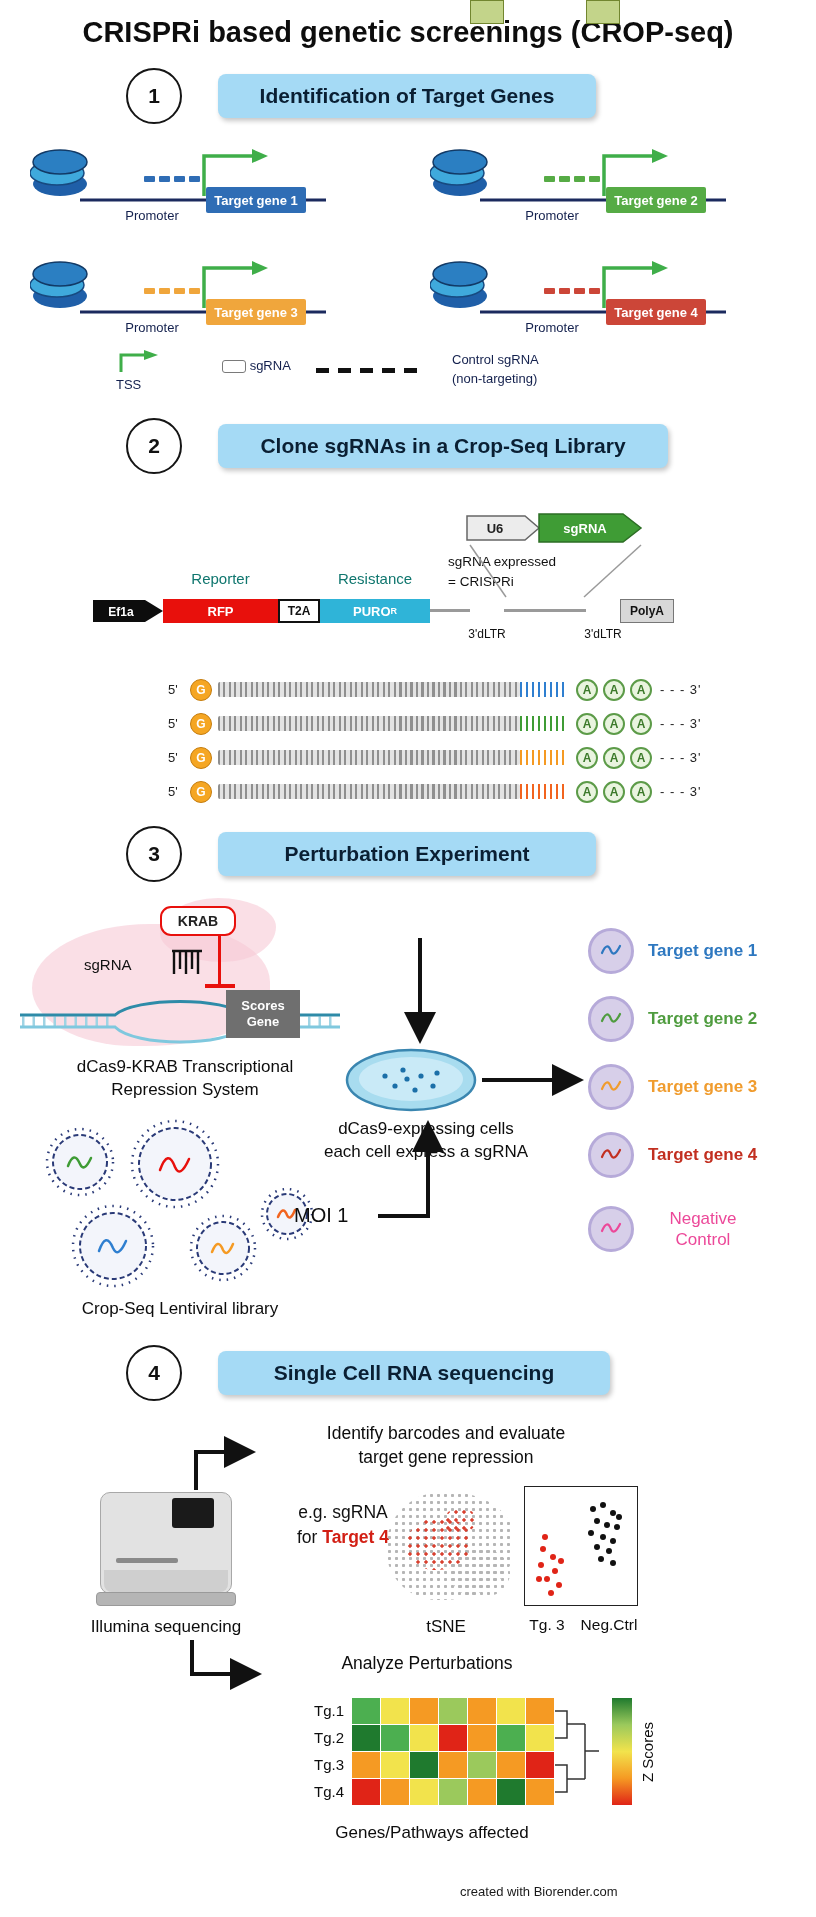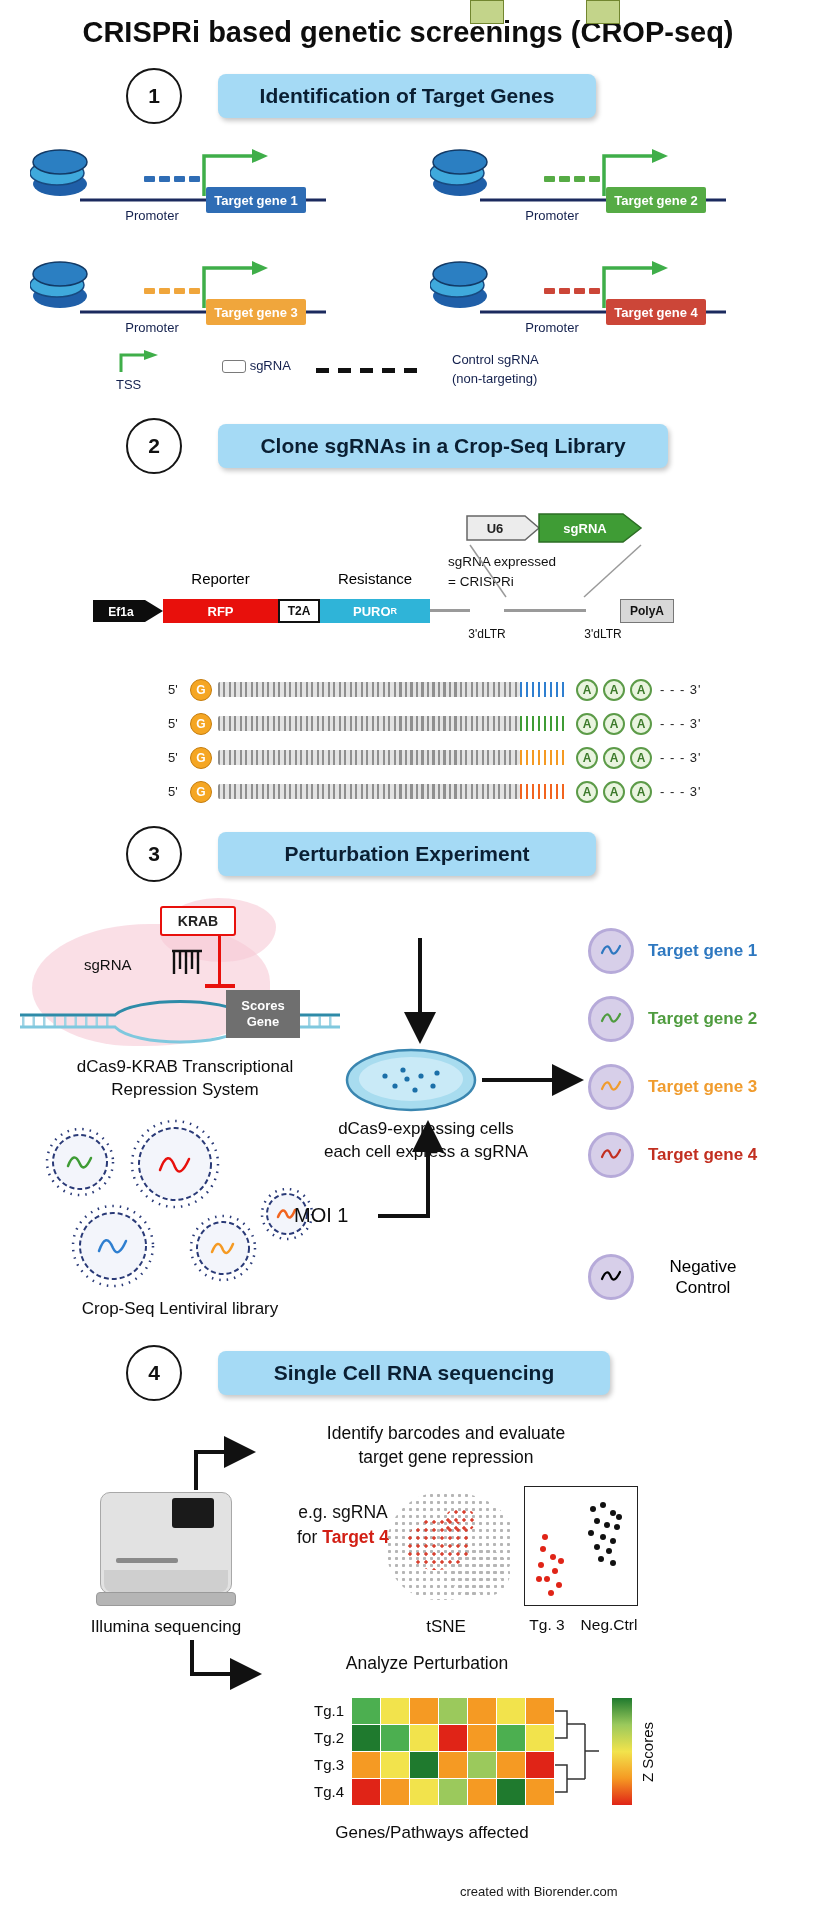--- a/index.html
+++ b/index.html
@@ -19,42 +19,42 @@
   .gene-unit svg{position:absolute;left:0;top:0}
   .dash{position:absolute;top:36px;width:11px;height:6px;border-radius:1px}
   .gene-box{position:absolute;left:176px;top:47px;width:100px;height:26px;color:#fff;font-weight:bold;font-size:13px;display:flex;align-items:center;justify-content:center;border-radius:2px;z-index:2}
   .promoter{position:absolute;left:62px;top:68px;width:120px;text-align:center;font-size:13px;color:#13204d}
   
   .legend{position:absolute;top:348px;left:0;width:816px;height:56px;font-size:13px;color:#13204d}
   .leg-item{position:absolute}
   .leg-box{display:inline-block;width:24px;height:13px;background:#fff;border:1.5px solid #7a7a7a;border-radius:3px;vertical-align:middle}
   .leg-dash{display:inline-block;width:13px;height:5px;background:#111;margin-right:9px;vertical-align:middle}
   
-  .lbl-over{position:absolute;font-size:15px;text-align:center;color:#000000}
+  .lbl-over{position:absolute;font-size:15px;text-align:center;color:#0f766e}
   .cbox{position:absolute;height:24px;display:flex;align-items:center;justify-content:center;font-size:13px;font-weight:bold}
   .conn{position:absolute;height:3px;background:#9a9a9a;top:609px}
   .ltr{background:#c3d48a;border:1.5px solid #72862f}
   .ltr-lbl{position:absolute;width:64px;text-align:center;font-size:12px;color:#111;top:627px}
   .sup{font-size:9px;vertical-align:super}
   .note{position:absolute;font-size:13.5px;text-align:left;color:#111;line-height:1.45}
   
   .transcript{position:absolute;left:168px;width:580px;height:26px}
   .t-five,.t-end{position:absolute;top:4px;font-size:13px;color:#222}
   .t-five{left:0}
   .t-end{left:492px;letter-spacing:1px}
   .t-g{position:absolute;left:22px;top:1px;width:22px;height:22px;border-radius:50%;background:#f5a623;border:1.5px solid #c57d0e;color:#fff;font-weight:bold;font-size:12px;display:flex;align-items:center;justify-content:center}
   .t-bar{position:absolute;left:50px;top:4px;width:302px;height:15px;border-radius:2px;background:repeating-linear-gradient(90deg,#8f8f8f 0 2px,#e3e3e3 2px 5.5px)}
   .t-col{position:absolute;left:352px;top:4px;width:48px;height:15px;background:repeating-linear-gradient(90deg,currentColor 0 2.5px,#fff 2.5px 6px)}
   .t-a{position:absolute;top:1px;width:22px;height:22px;border-radius:50%;background:#e9f4df;border:2px solid #5c9b48;color:#3c7a2b;font-weight:bold;font-size:12px;display:flex;align-items:center;justify-content:center}
   
   .complex{position:absolute;left:20px;top:898px;width:330px;height:215px}
   .blob{position:absolute;background:#f6c9d6;opacity:.6}
   .b1{left:12px;top:26px;width:238px;height:122px;border-radius:52% 48% 55% 45%/55% 50% 45% 50%}
   .b2{left:140px;top:0;width:116px;height:64px;border-radius:50% 50% 45% 55%/55% 45% 55% 45%}
-  .krab{position:absolute;left:140px;top:8px;width:76px;height:30px;background:#fff;border:2.5px solid #e8100c;border-radius:3px;display:flex;align-items:center;justify-content:center;font-weight:bold;font-size:14px;color:#222;z-index:3}
+  .krab{position:absolute;left:140px;top:8px;width:76px;height:30px;background:#fff;border:2.5px solid #e8100c;border-radius:11px;display:flex;align-items:center;justify-content:center;font-weight:bold;font-size:14px;color:#222;z-index:3}
   .inh-line{position:absolute;left:198px;top:38px;width:3px;height:48px;background:#e8100c;z-index:3}
   .inh-bar{position:absolute;left:185px;top:86px;width:30px;height:3.5px;background:#e8100c;z-index:3}
   .sgrna-lbl{position:absolute;left:64px;top:58px;font-size:15px;color:#111;z-index:3}
   .comb{position:absolute;left:150px;top:50px;z-index:3}
   .tg-box{position:absolute;left:206px;top:92px;width:74px;height:48px;background:#6f6f6f;color:#fff;font-weight:bold;font-size:13px;display:flex;flex-direction:column;align-items:center;justify-content:center;line-height:1.25;z-index:4}
   .dna{position:absolute;left:0;top:95px;z-index:2}
   .cap{position:absolute;text-align:center;font-size:17px;color:#0d0d0d;line-height:1.35}
   .viruses{position:absolute;left:25px;top:1118px}
   .moi{position:absolute;left:294px;top:1204px;width:90px;font-size:20px;color:#0d0d0d}
   .dish{position:absolute;left:345px;top:1046px}
@@ -395,21 +395,21 @@
     <div class="oc-label">Target gene 3</div>
   </div>
   <div class="outcome" style="top: 1132px; color: rgb(194, 47, 32);">
     <div class="oc-circle">
         <svg width="22" height="18" viewBox="0 0 22 18">
           <path d="M2,11 q5,-12 9,-2 q3,7 9,-5" stroke="currentColor" fill="none" stroke-width="2.2" stroke-linecap="round"></path>
         </svg>
       </div>
     <div class="oc-label">Target gene 4</div>
   </div>
-  <div class="outcome" style="top: 1206px; color: #000000; margin-top: 48px;">
+  <div class="outcome" style="top: 1206px; color: #ec4899;">
     <div class="oc-circle">
         <svg width="22" height="18" viewBox="0 0 22 18">
           <path d="M2,11 q5,-12 9,-2 q3,7 9,-5" stroke="currentColor" fill="none" stroke-width="2.2" stroke-linecap="round"></path>
         </svg>
       </div>
     <div class="oc-label" style="font-weight:normal;text-align:center;width:110px">Negative Control</div>
   </div>
 
   <div class="cap" style="left:258px;top:1422px;width:376px;font-size:17.5px">
     <div>Identify barcodes and evaluate</div>
@@ -466,21 +466,21 @@
           <circle cx="84" cy="64" r="3"></circle>
           <circle cx="94" cy="30" r="3"></circle>
         <circle cx="76" cy="72" r="3"></circle>
           <circle cx="88" cy="76" r="3"></circle>
       </g>
     </svg>
   </div>
   <div class="small-lbl" style="left:520px;top:1616px;width:54px">Tg. 3</div>
   <div class="small-lbl" style="left:576px;top:1616px;width:66px">Neg.Ctrl</div>
 
-  <div class="cap" style="left:262px;top:1652px;width:330px;font-size:17.5px">Analyze Perturbation</div>
+  <div class="cap" style="left:262px;top:1652px;width:330px;font-size:17.5px">Analyze Perturbations</div>
 
   <div class="hm-lbl" style="left:296px;top:1702px">Tg.1</div>
   <div class="hm-lbl" style="left:296px;top:1729px">Tg.2</div>
   <div class="hm-lbl" style="left:296px;top:1756px">Tg.3</div>
   <div class="hm-lbl" style="left:296px;top:1783px">Tg.4</div>
 
   <div class="hm-grid">
     <div class="hm-cell" style="background: rgb(76, 175, 80);"></div>
     <div class="hm-cell" style="background: rgb(242, 227, 76);"></div>
     <div class="hm-cell" style="background: rgb(245, 154, 35);"></div>

